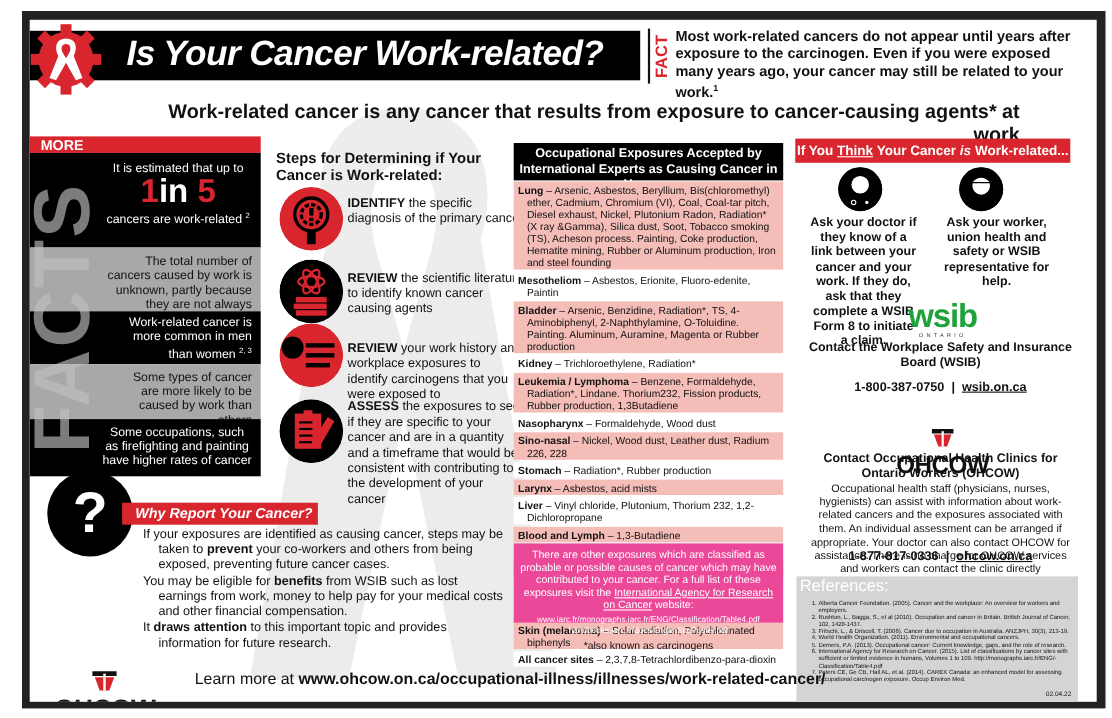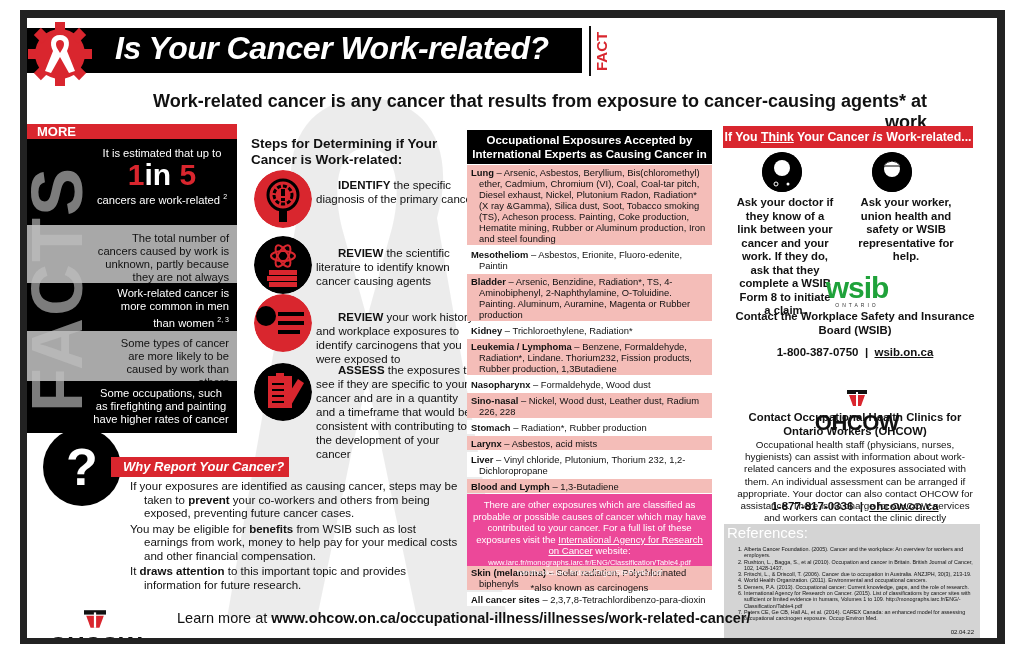--- a/index.html
+++ b/index.html
@@ -30,21 +30,21 @@
   .facts-letters { position: absolute; left: 0; top: 0; width: 60px; height: 300px; overflow: hidden; }
   .facts-letters span { position: absolute; left: -120px; top: 120px; width: 300px; height: 60px; transform: rotate(-90deg); font-size: 72px; font-weight: 900; color: rgba(190,190,190,0.65); letter-spacing: 2px; text-align: center; line-height: 60px; }
   .big-stat { font-size: 30px; font-weight: 900; line-height: 30px; text-align: center; }
   .big-stat .red { color: #d9262e; }
   .big-stat .wht { color: #fff; }
 
   
   .steps-title { left: 224px; top: 118px; width: 220px; font-size: 13.5px; font-weight: bold; line-height: 16px; }
   .step-icon { width: 58px; height: 58px; border-radius: 50%; }
   .step-text { font-size: 11.5px; line-height: 14px; width: 160px; }
-  .step-text b { font-weight: bold; margin-left: 22px; }
+  .step-text b { font-weight: bold; }
 
   
   .q-circle { left: 16px; top: 410px; width: 78px; height: 78px; border-radius: 50%; background: #000; color: #fff; font-size: 52px; font-weight: 900; text-align: center; line-height: 78px; }
   .why-bar { left: 84px; top: 439px; width: 178px; height: 20px; background: #d9262e; color: #fff; font-weight: bold; font-style: italic; font-size: 13px; padding-left: 12px; line-height: 20px; }
   .why-list { left: 103px; top: 462px; width: 330px; font-size: 11.5px; line-height: 13.5px; }
   .why-list p { padding-left: 14px; text-indent: -14px; margin-bottom: 2px; }
 
   
   .exp-head { left: 440px; top: 112px; width: 245px; height: 34px; background: #000; color: #fff; font-weight: bold; font-size: 11.5px; line-height: 14px; text-align: center; padding-top: 3px; }
   .exp-table { left: 440px; top: 147px; width: 245px; }
@@ -101,20 +101,21 @@
       <rect x="28" y="1" width="10" height="12" transform="rotate(45 33 33)"></rect>
       <rect x="28" y="1" width="10" height="12" transform="rotate(-45 33 33)"></rect>
       <rect x="28" y="53" width="10" height="12" transform="rotate(45 33 33)"></rect>
       <rect x="28" y="53" width="10" height="12" transform="rotate(-45 33 33)"></rect>
     </g>
     <path d="M33 14 C24 14 22 22 26 30 L18 50 L24 52 L33 36 L42 52 L48 50 L40 30 C44 22 42 14 33 14 Z M33 19 C37 19 38 23 36 27 L33 32 L30 27 C28 23 29 19 33 19 Z" fill="#fff"></path>
   </svg>
   <div class="abs title-text">Is Your Cancer Work-related?</div>
   <div class="abs fact-divider"></div>
   <div class="abs fact-vert">FACT</div>
+  <div class="abs fact-text"><span>Most work-related cancers do not appear until years after exposure to the carcinogen. Even if you were exposed many years ago, your cancer may still be related to your work.</span><sup style="font-size:8px">1</sup></div>
   <div class="abs subtitle">Work-related cancer is any cancer that results from exposure to cancer-causing agents* at work</div>
 
   <div class="abs more-bar">MORE</div>
   <div class="abs facts-panel">
     <div class="fp-row fp-dark" style="top:0;height:86px;padding-top:8px;text-align:center;padding-left:60px;padding-right:0;">
       <div>It is estimated that up to</div>
       <div class="big-stat"><span class="red">1</span><span class="wht">in</span> <span class="red">5</span></div>
       <div><span>cancers are work-related</span> <sup style="font-size:7px">2</sup></div>
     </div>
     <div class="fp-row fp-light" style="top:86px;height:58px;padding-top:7px;padding-left:70px;">The total number of cancers caused by work is unknown, partly because they are not always reported</div>

